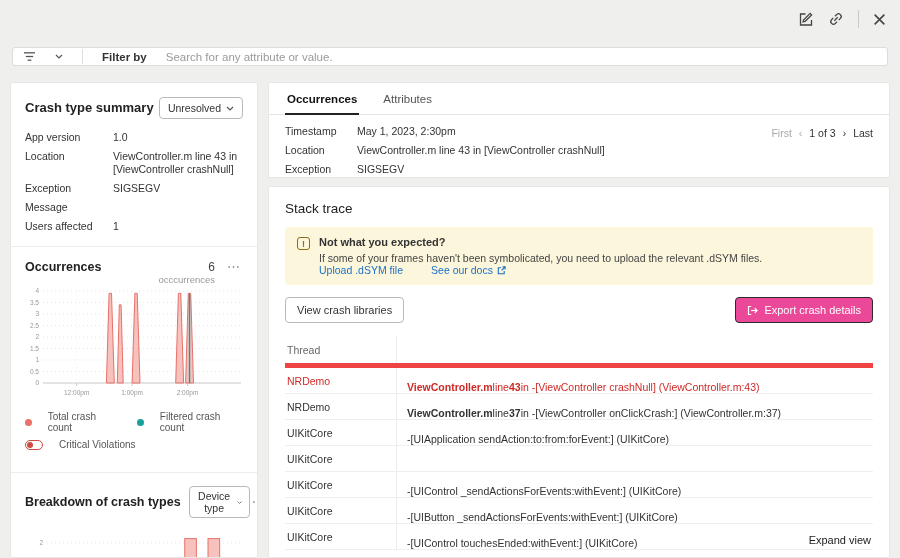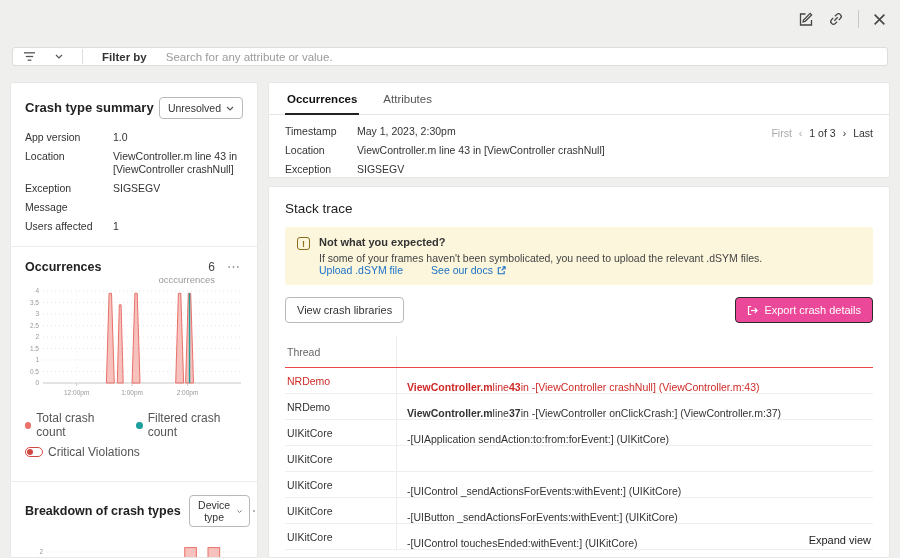--- a/index.html
+++ b/index.html
@@ -35,21 +35,21 @@
   .kv .v { flex: 1; }
   .fields { margin-top: 12px; }
   hr.sep { border: none; border-top: 1px solid #ececea; margin: 13px -14px; }
   hr.sep2 { border: none; border-top: 1px solid #ececea; margin: 22px -14px 13px; }
   .sec-head h3 { font-size: 12.5px; color: #222; flex: 1; }
   .count-block { text-align: right; margin-right: 10px; }
   .count-num { font-size: 12px; color: #444; }
   .count-unit { font-size: 9.5px; color: #999; }
   .menu-btn { color: #777; font-size: 13px; letter-spacing: 1px; cursor: pointer; line-height: 10px; padding: 2px; }
   .legend { display: flex; gap: 18px; margin-top: 6px; align-items: center; }
-  .leg-item { display: inline-flex; align-items: center; gap: 5px; font-size: 12px; color: #555; }
+  .leg-item { display: inline-flex; align-items: center; gap: 16px; font-size: 10px; color: #555; }
   .dot { width: 7px; height: 7px; border-radius: 50%; display: inline-block; }
   .toggle { width: 18px; height: 10px; border: 1px solid #cf4a43; border-radius: 6px; position: relative; display: inline-block; cursor: pointer; }
   .toggle .knob { position: absolute; left: 1px; top: 1px; width: 6px; height: 6px; border-radius: 50%; background: #cf4a43; }
   .bd-head { margin-top: 2px; align-items: center; }
   .bd-head h3 { flex: none; margin-right: 8px; }
   .bd-head .spacer { flex: 1; }
   svg text { font-family: "Liberation Sans", sans-serif; }
 
   
   .tabs { display: flex; gap: 22px; padding: 0 16px; border-bottom: 1px solid #e4e4e2; }
@@ -69,21 +69,21 @@
     font-size: 9px; font-weight: bold; display: inline-flex; align-items: center; justify-content: center; flex: none; margin-top: 1px; }
   .notice-head { font-size: 11px; font-weight: bold; color: #333; }
   .notice-body { font-size: 10.5px; color: #444; margin-top: 4px; }
   .notice-links { display: flex; gap: 28px; align-items: center; }
   .notice-links a { font-size: 10.5px; color: #1a71c7; cursor: pointer; text-decoration: none; display: inline-flex; align-items: center; gap: 4px; }
   .btn-row { display: flex; justify-content: space-between; margin-top: 12px; }
   .btn { font-size: 11px; border-radius: 4px; padding: 6px 11px; cursor: pointer; display: inline-flex; align-items: center; gap: 6px; font-family: "Liberation Sans", sans-serif; }
   .btn-secondary { background: #fff; border: 1px solid #b9b9b7; color: #333; }
   .btn-primary { background: #ec4899; border: 1px solid #2b2b2b; color: #fff; }
   .trace-table { margin-top: 13px; }
-  .trace-header { display: flex; border-bottom: 1px solid #ef4444; height: 32px; align-items: flex-start; }
+  .trace-header { display: flex; border-bottom: 5px solid #ef4444; height: 32px; align-items: flex-start; }
   .trace-header .col-thread { color: #666; font-size: 10.5px; }
   .col-thread { width: 112px; flex: none; border-right: 1px solid #ececea; padding: 0 8px 0 2px; align-self: stretch; display: flex; align-items: center; }
   .col-frame { flex: 1; padding: 0 10px; display: flex; align-items: flex-end; }
   .trace-row { display: flex; border-bottom: 1px solid #efefed; height: 26px; font-size: 10.5px; color: #333; cursor: pointer; }
   .trace-row .bold { font-weight: bold; }
   .trace-row.hl { color: #cf2a27; }
   .expand { position: absolute; right: 16px; bottom: 8px; font-size: 11px; color: #222; background: #fff; padding: 3px 2px 3px 10px; cursor: pointer; }
 </style>
 </head>
 <body>

